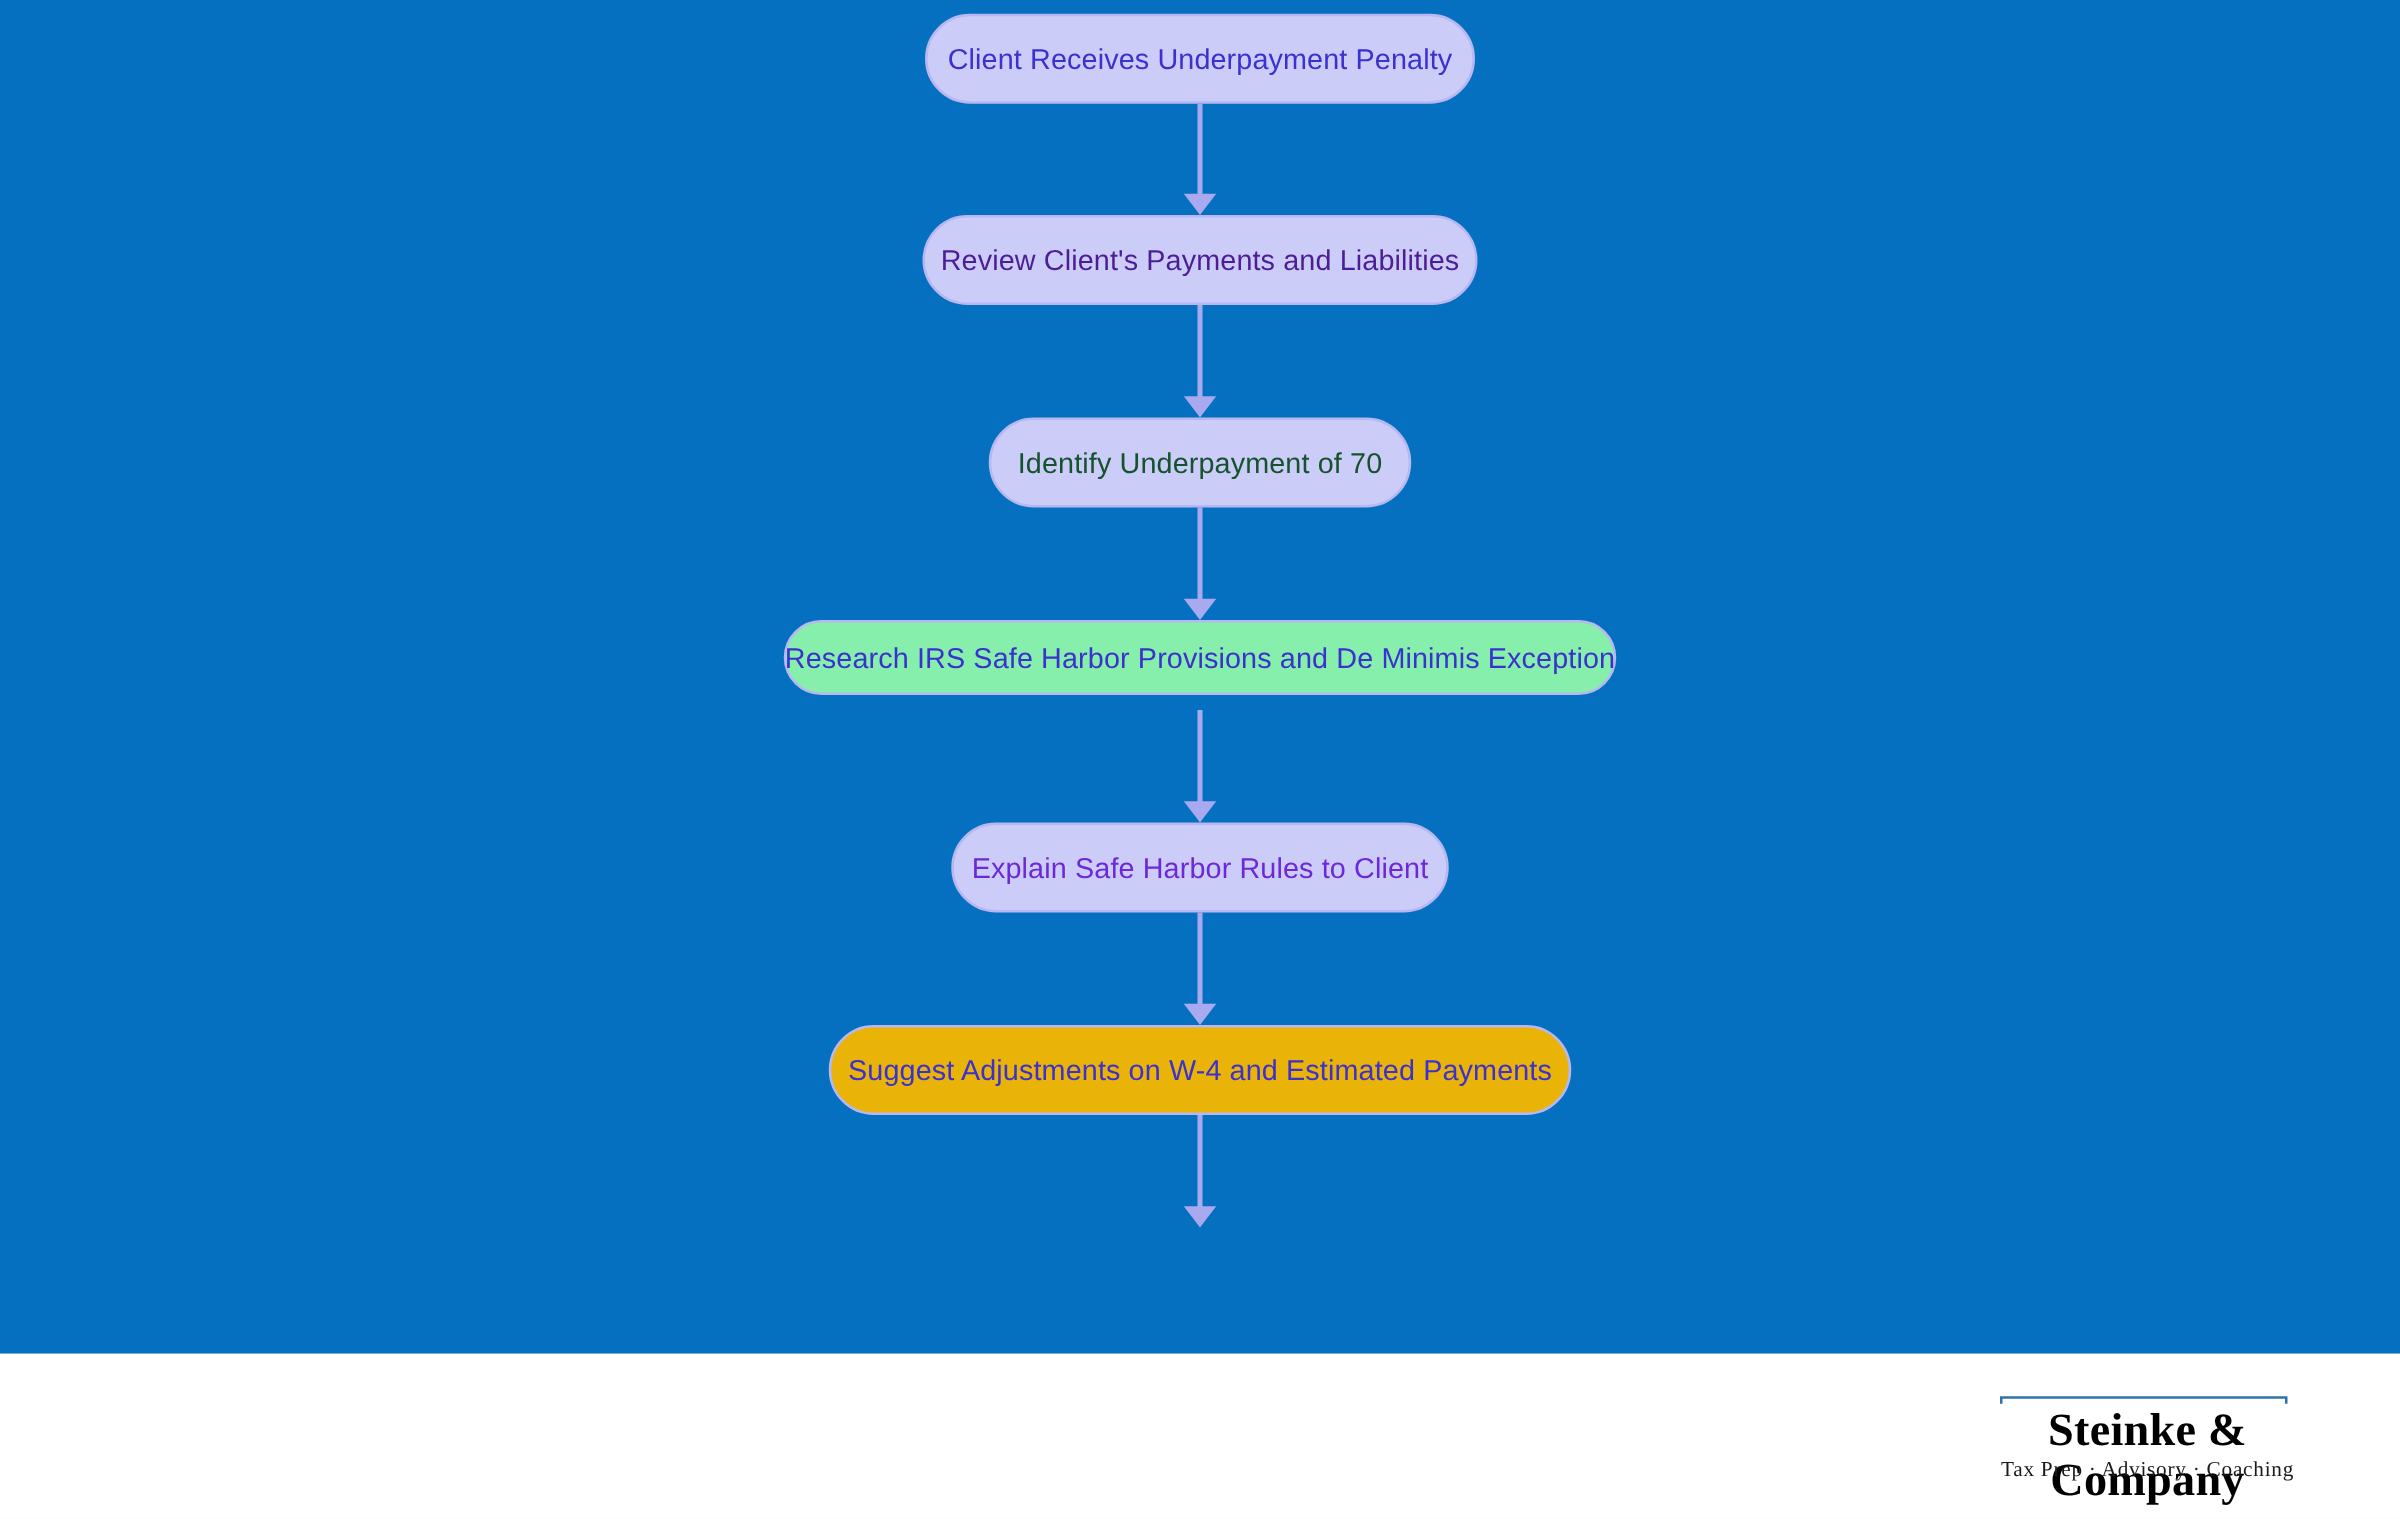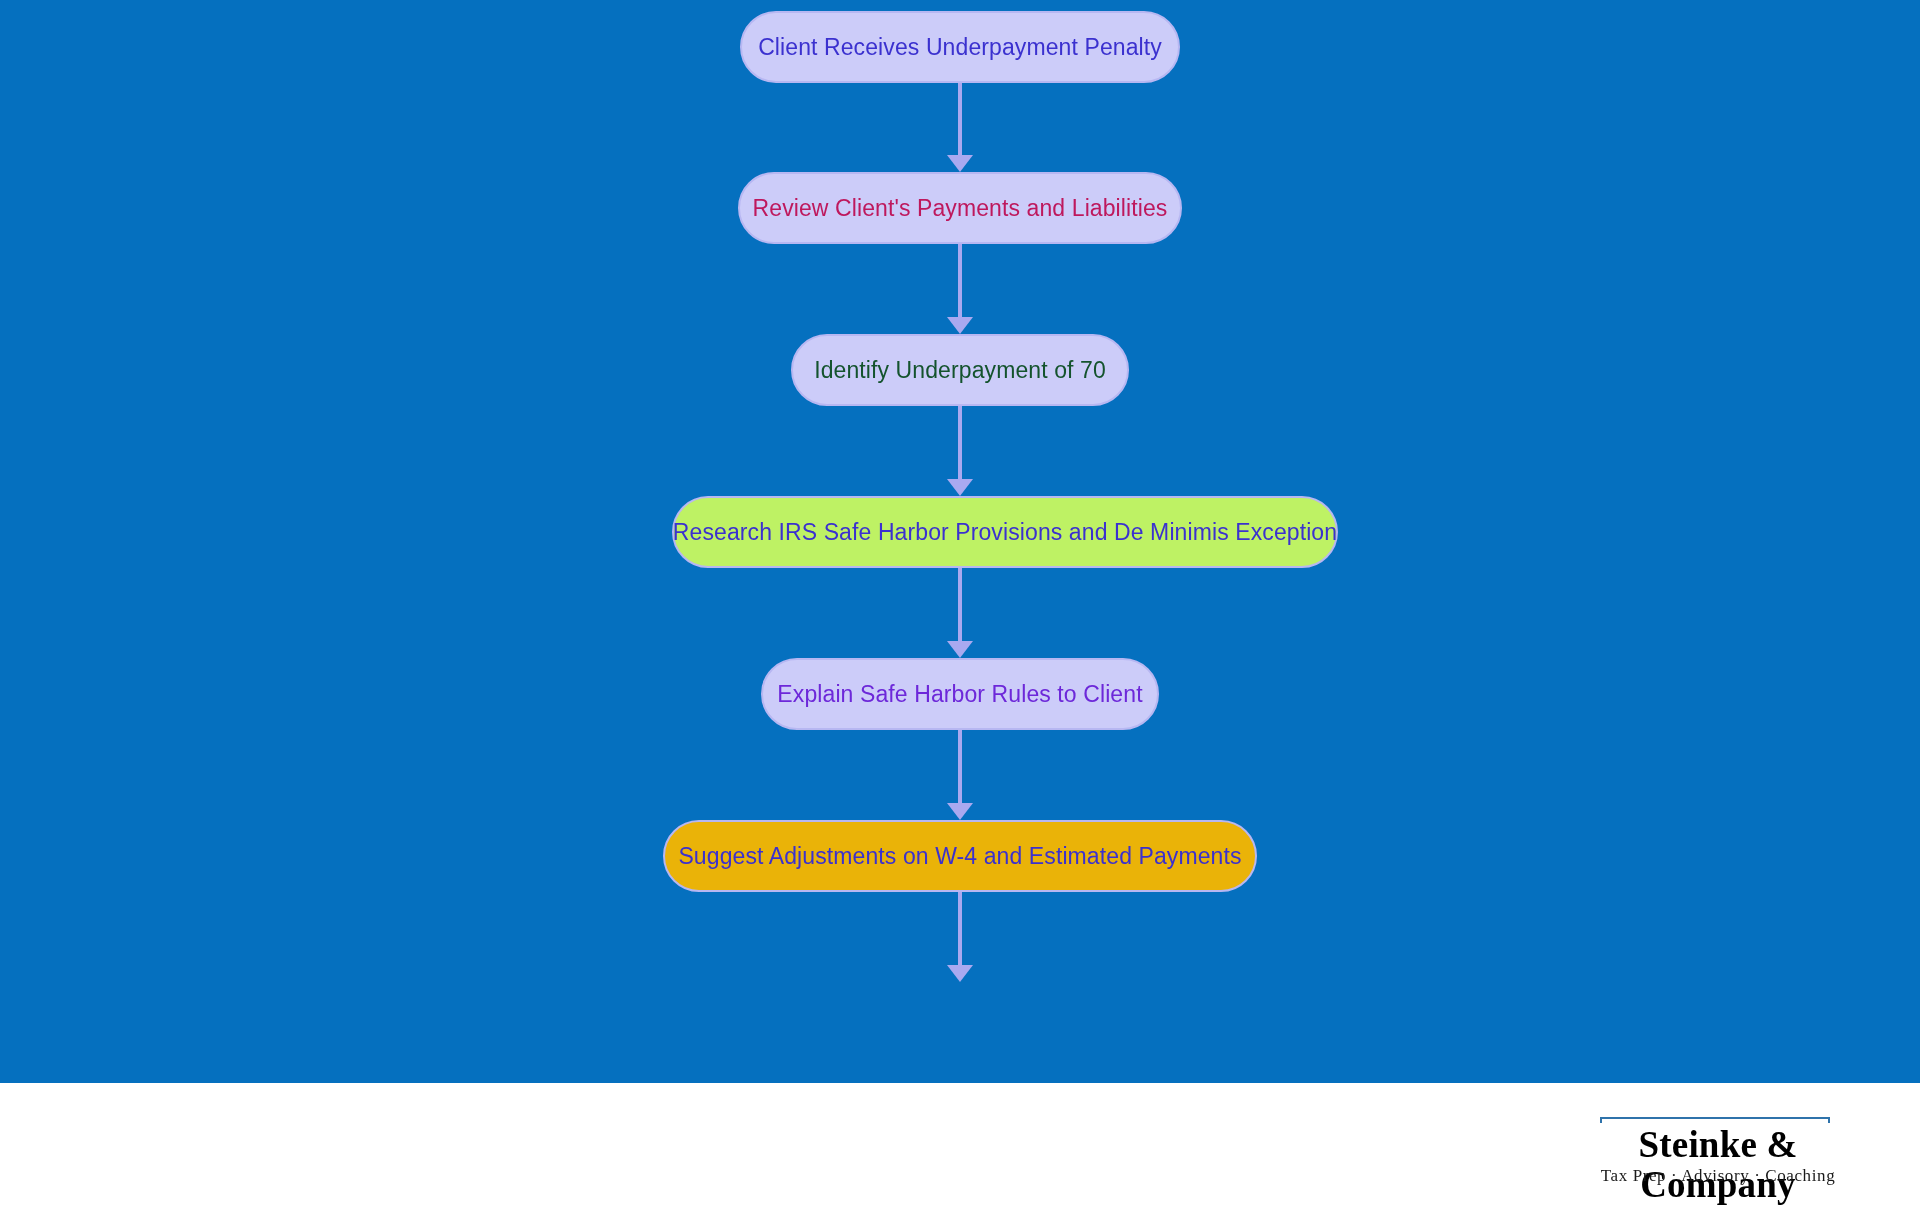--- a/index.html
+++ b/index.html
@@ -169,27 +169,27 @@
           <div class="stem" style="background: rgb(169, 169, 240);"></div>
           <div class="head" style="border-top-color: rgb(169, 169, 240);"></div>
         </div>
         <div class="connector" style="left: 960px; top: 892px; height: 90px;">
           <div class="stem" style="background: rgb(169, 169, 240);"></div>
           <div class="head" style="border-top-color: rgb(169, 169, 240);"></div>
         </div>
         <div class="node" style="left: 960px; top: 11px; width: 440px; height: 72px; background: rgb(204, 204, 249); border-color: rgb(183, 183, 242); color: rgb(59, 49, 207); font-size: 23px;">
           <span class="node-label">Client Receives Underpayment Penalty</span>
         </div>
-        <div class="node" style="left: 960px; top: 172px; width: 444px; height: 72px; background: rgb(204, 204, 249); border-color: rgb(183, 183, 242); color: #be185d; font-size: 23px;">
+        <div class="node" style="left: 960px; top: 172px; width: 444px; height: 72px; background: rgb(204, 204, 249); border-color: rgb(183, 183, 242); color: #4c1d95; font-size: 23px;">
           <span class="node-label">Review Client's Payments and Liabilities</span>
         </div>
         <div class="node" style="left: 960px; top: 334px; width: 338px; height: 72px; background: rgb(204, 204, 249); border-color: rgb(183, 183, 242); color: #14532d; font-size: 23px;">
           <span class="node-label">Identify Underpayment of 70</span>
         </div>
-        <div class="node" style="left: 960px; top: 496px; width: 666px; height: 72px; background: #bef264; border-color: rgb(183, 183, 242); color: rgb(59, 49, 207); font-size: 23px; margin-left: 45px;">
+        <div class="node" style="left: 960px; top: 496px; width: 666px; height: 60px; background: #86efac; border-color: rgb(183, 183, 242); color: rgb(59, 49, 207); font-size: 23px;">
           <span class="node-label">Research IRS Safe Harbor Provisions and De Minimis Exception</span>
         </div>
         <div class="node" style="left: 960px; top: 658px; width: 398px; height: 72px; background: rgb(204, 204, 249); border-color: rgb(183, 183, 242); color: #6d28d9; font-size: 23px;">
           <span class="node-label">Explain Safe Harbor Rules to Client</span>
         </div>
         <div class="node" style="left: 960px; top: 820px; width: 594px; height: 72px; background: #eab308; border-color: rgb(183, 183, 242); color: rgb(59, 49, 207); font-size: 23px;">
           <span class="node-label">Suggest Adjustments on W-4 and Estimated Payments</span>
         </div>
       </div>
   </div>

